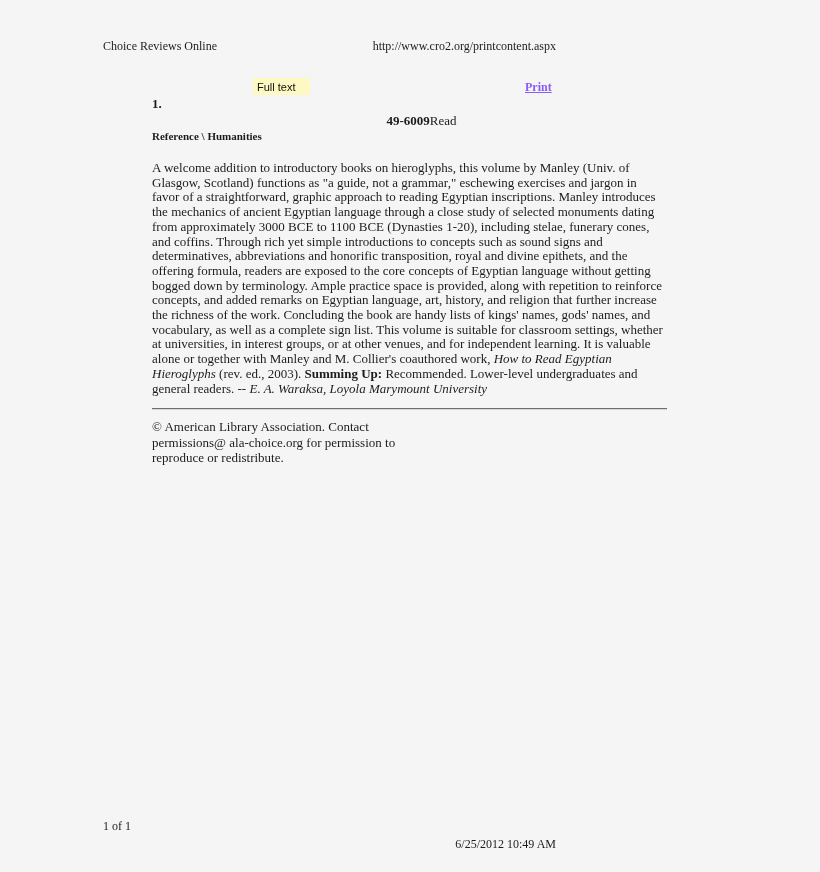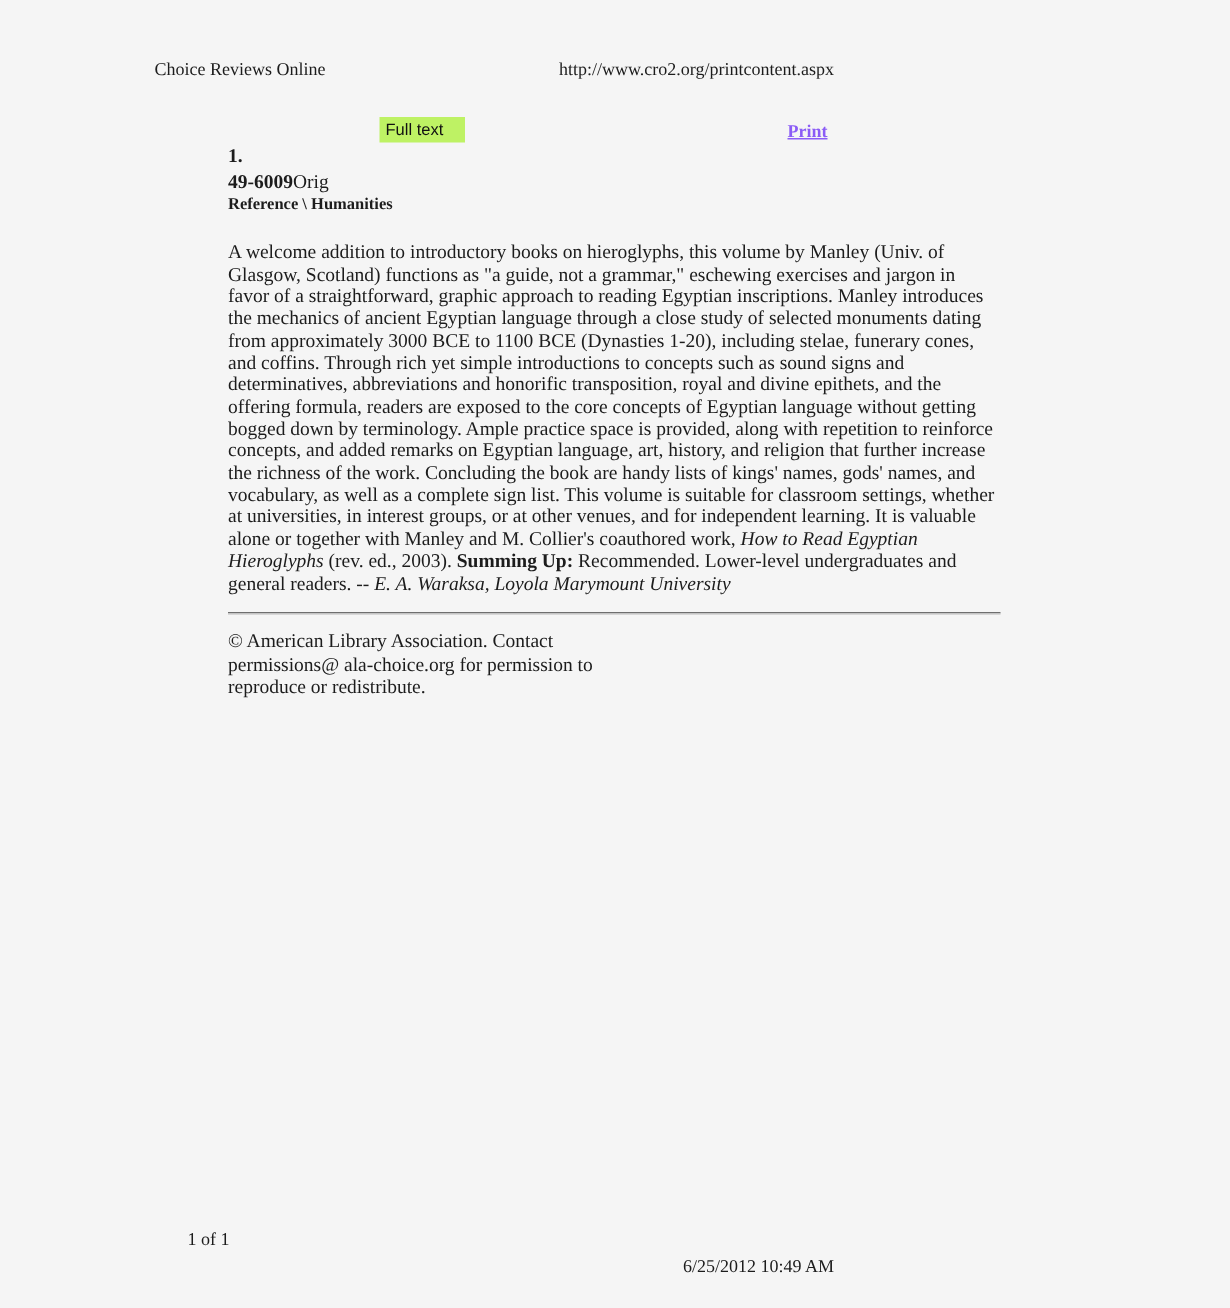--- a/index.html
+++ b/index.html
@@ -11,71 +11,71 @@
     overflow: hidden;
   }
   .page { position: relative; width: 660px; height: 872px; }
 
   .hdr-left  { position: absolute; left: 103px; top: 39px; font-size: 12px; }
   .hdr-right { position: absolute; right: 104px; top: 39px; font-size: 12px; }
 
   .fulltext-btn {
     position: absolute; left: 253px; top: 78px;
     width: 57px; height: 17px;
-    background: #bef264;
+    background: #fef9c3;
     font-family: "Liberation Sans", sans-serif;
     font-size: 11px; color: #111;
     display: flex; align-items: center;
     padding-left: 4px;
     cursor: pointer;
   }
   .print-link {
     position: absolute; left: 525px; top: 80px;
     font-size: 12px; font-weight: bold;
     text-decoration: underline;
     cursor: pointer;
   }
 
   .content { position: absolute; left: 152px; top: 96px; width: 515px; font-size: 13px; }
   .item-number { font-weight: bold; font-size: 13px; height: 17px; }
-  .id-row { display: flex; justify-content: flex-start; font-size: 13px; height: 17px; }
+  .id-row { display: flex; justify-content: center; font-size: 13px; height: 17px; margin-left: 24px; }
   .rec-id { font-weight: bold; }
   .orig { font-weight: normal; }
   .category { font-weight: bold; font-size: 11px; height: 16px; }
   .citation { white-space: pre-wrap; line-height: 14.6px; }
   .review { margin-top: 15px; line-height: 14.7px; }
   .divider {
     border: none; height: 0;
     border-top: 1px solid #6e6e6e;
     border-bottom: 1px solid #d8d8d8;
     margin: 12px 0 9px 0;
   }
   .copyright { font-size: 13px; line-height: 15.6px; }
 
-  .ftr-left  { position: absolute; left: 103px; top: 819px; font-size: 12px; margin-left: 22px; }
+  .ftr-left  { position: absolute; left: 103px; top: 819px; font-size: 12px; }
   .ftr-right { position: absolute; right: 104px; top: 819px; font-size: 12px; margin-top: 18px; }
 </style>
 </head>
 <body style="background: rgb(245, 245, 245);">
 
 <div class="page">
 
   <div class="hdr-left">Choice Reviews Online</div>
   <div class="hdr-right">http://www.cro2.org/printcontent.aspx</div>
 
   <div class="fulltext-btn">
     <span>Full text</span>
   </div>
   <a class="print-link" style="color: #8b5cf6;">Print</a>
 
   <div class="content">
     <div class="item-number">1.</div>
     <div class="id-row">
       <span class="rec-id">49-6009</span>
-      <span class="orig">Orig</span>
+      <span class="orig">Read</span>
     </div>
     <div class="category">Reference \ Humanities</div>
 
 
     <p class="review"><span>A welcome addition to introductory books on hieroglyphs, this volume by Manley (Univ. of Glasgow, Scotland) functions as "a guide, not a grammar," eschewing exercises and jargon in favor of a straightforward, graphic approach to reading Egyptian inscriptions. Manley introduces the mechanics of ancient Egyptian language through a close study of selected monuments dating from approximately 3000 BCE to 1100 BCE (Dynasties 1-20), including stelae, funerary cones, and coffins. Through rich yet simple introductions to concepts such as sound signs and determinatives, abbreviations and honorific transposition, royal and divine epithets, and the offering formula, readers are exposed to the core concepts of Egyptian language without getting bogged down by terminology. Ample practice space is provided, along with repetition to reinforce concepts, and added remarks on Egyptian language, art, history, and religion that further increase the richness of the work. Concluding the book are handy lists of kings' names, gods' names, and vocabulary, as well as a complete sign list. This volume is suitable for classroom settings, whether at universities, in interest groups, or at other venues, and for independent learning. It is valuable alone or together with Manley and M. Collier's coauthored work, </span><i>How to Read Egyptian Hieroglyphs</i><span> (rev. ed., 2003). </span><b>Summing Up:</b><span> Recommended. Lower-level undergraduates and general readers. -- </span><i>E. A. Waraksa, Loyola Marymount University</i></p>
 
     <hr class="divider">
 
     <div class="copyright">
       <div>© American Library Association. Contact</div>

